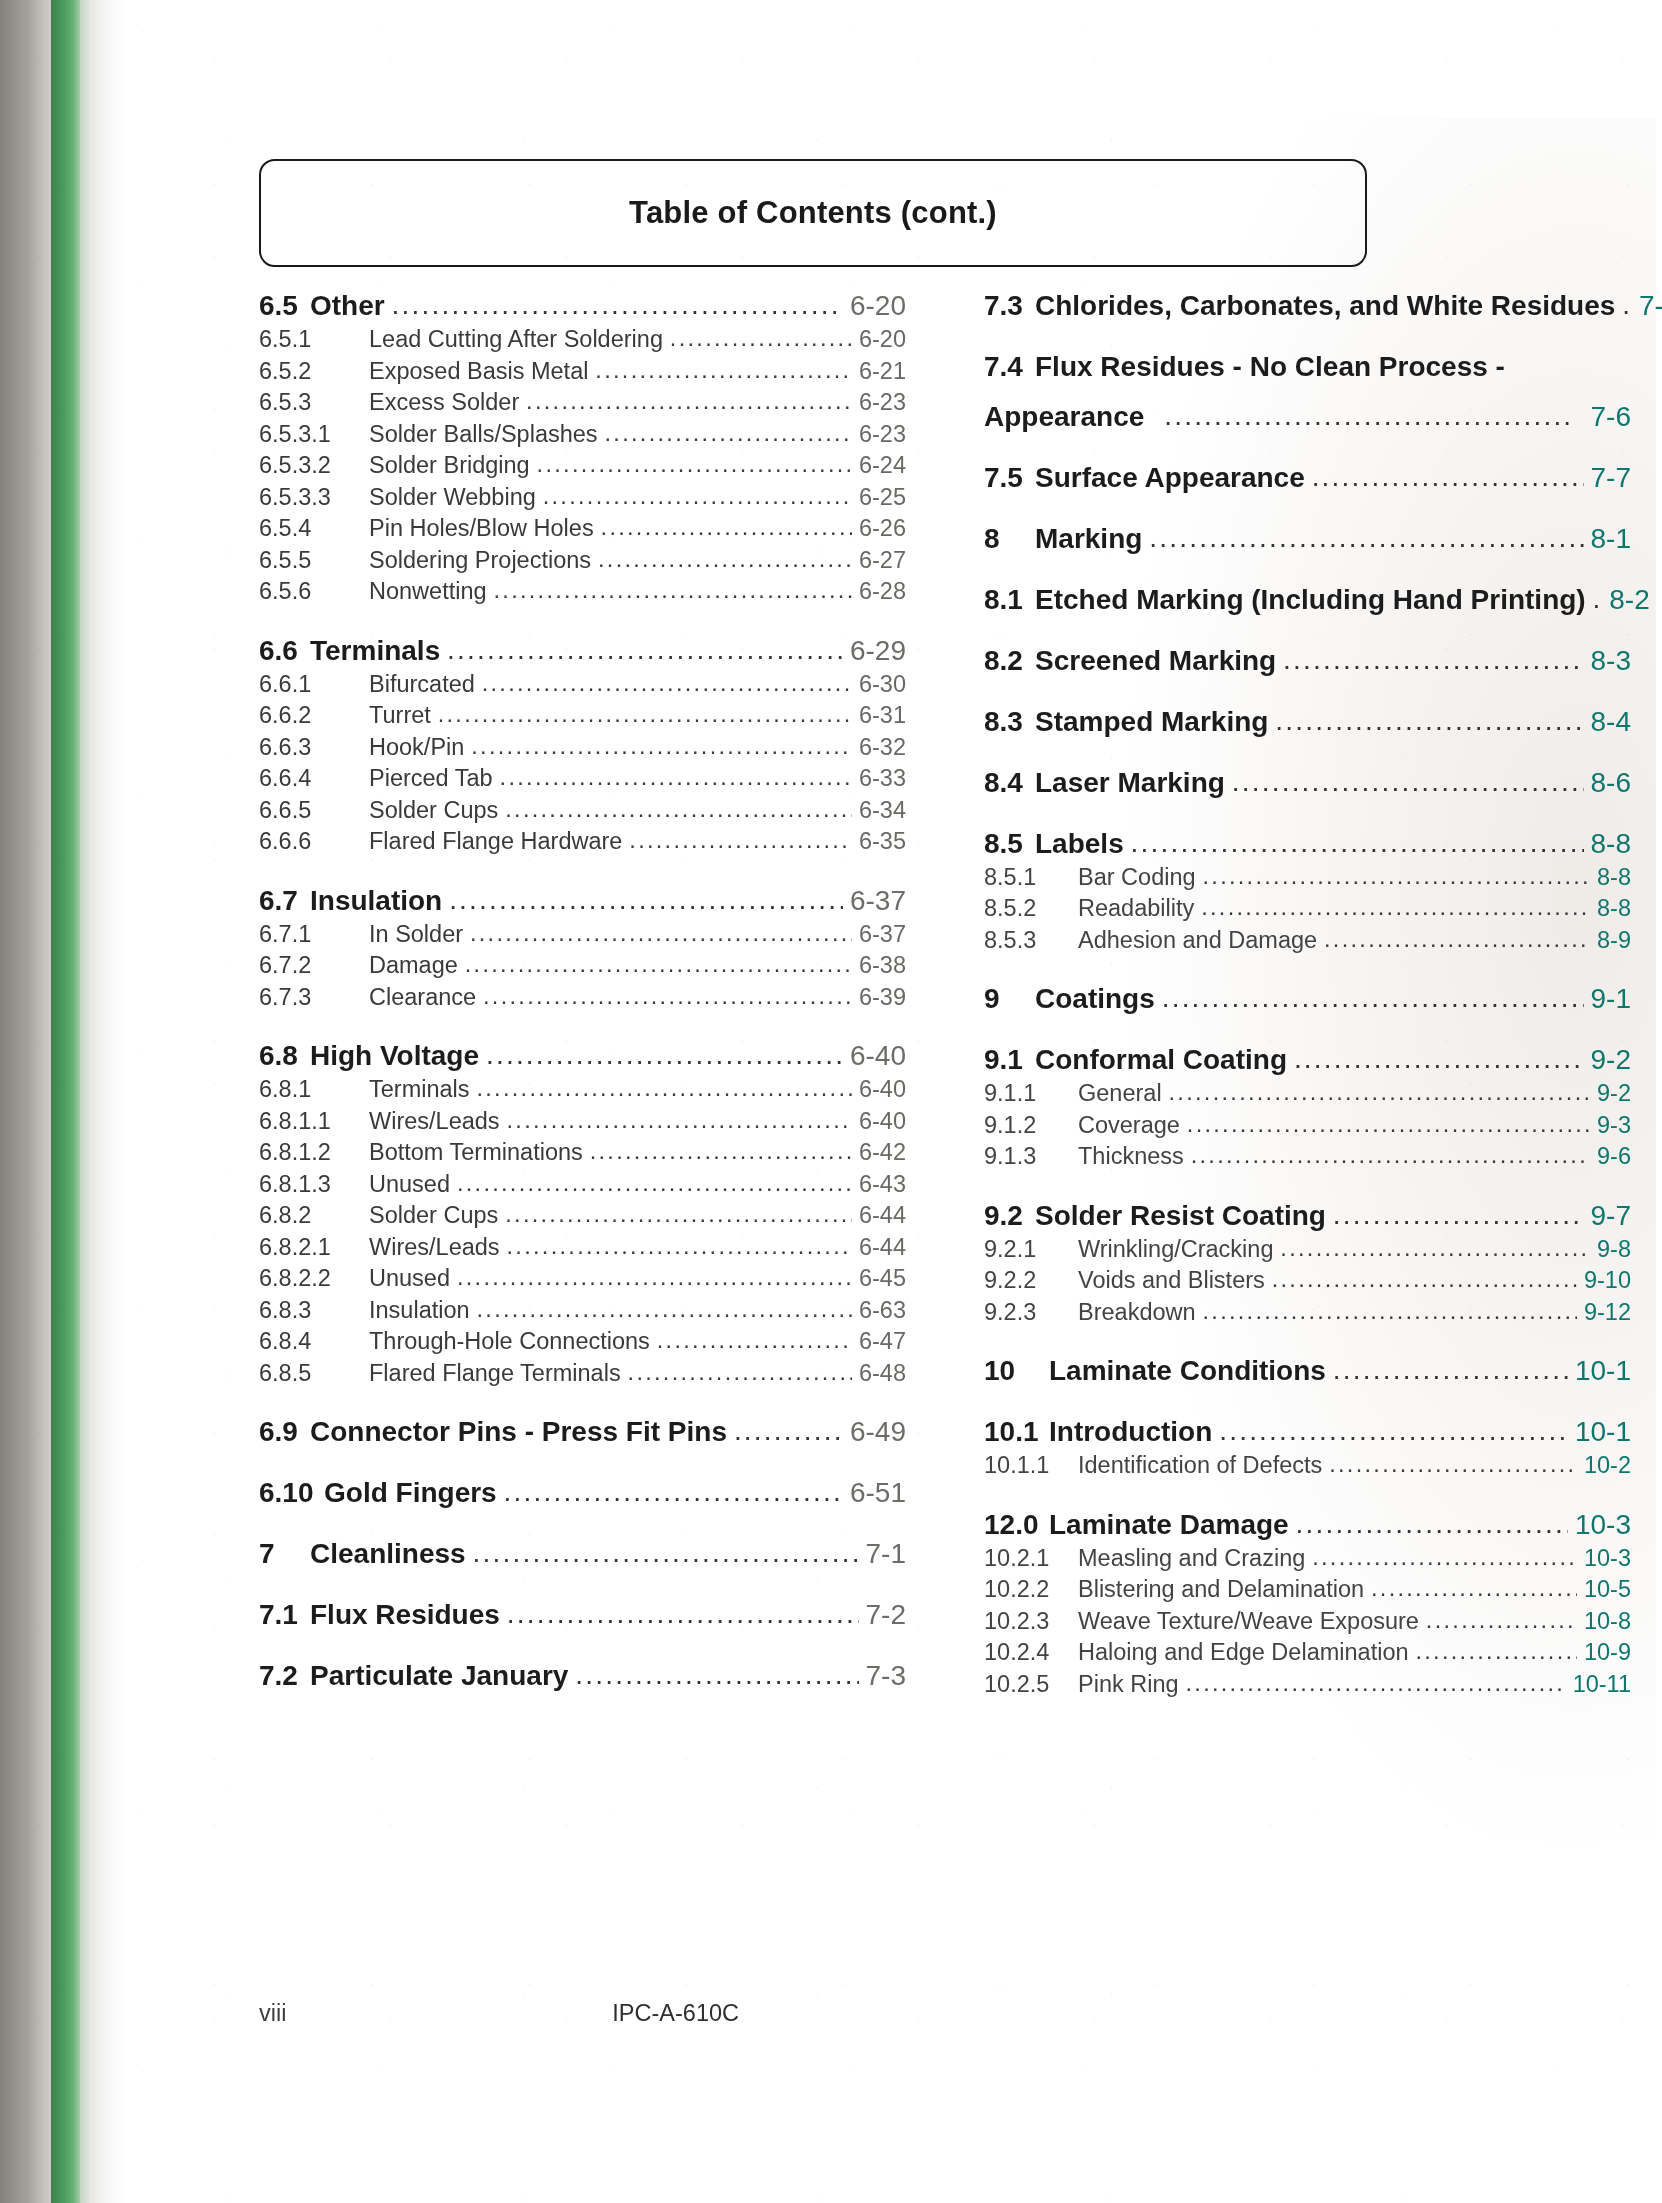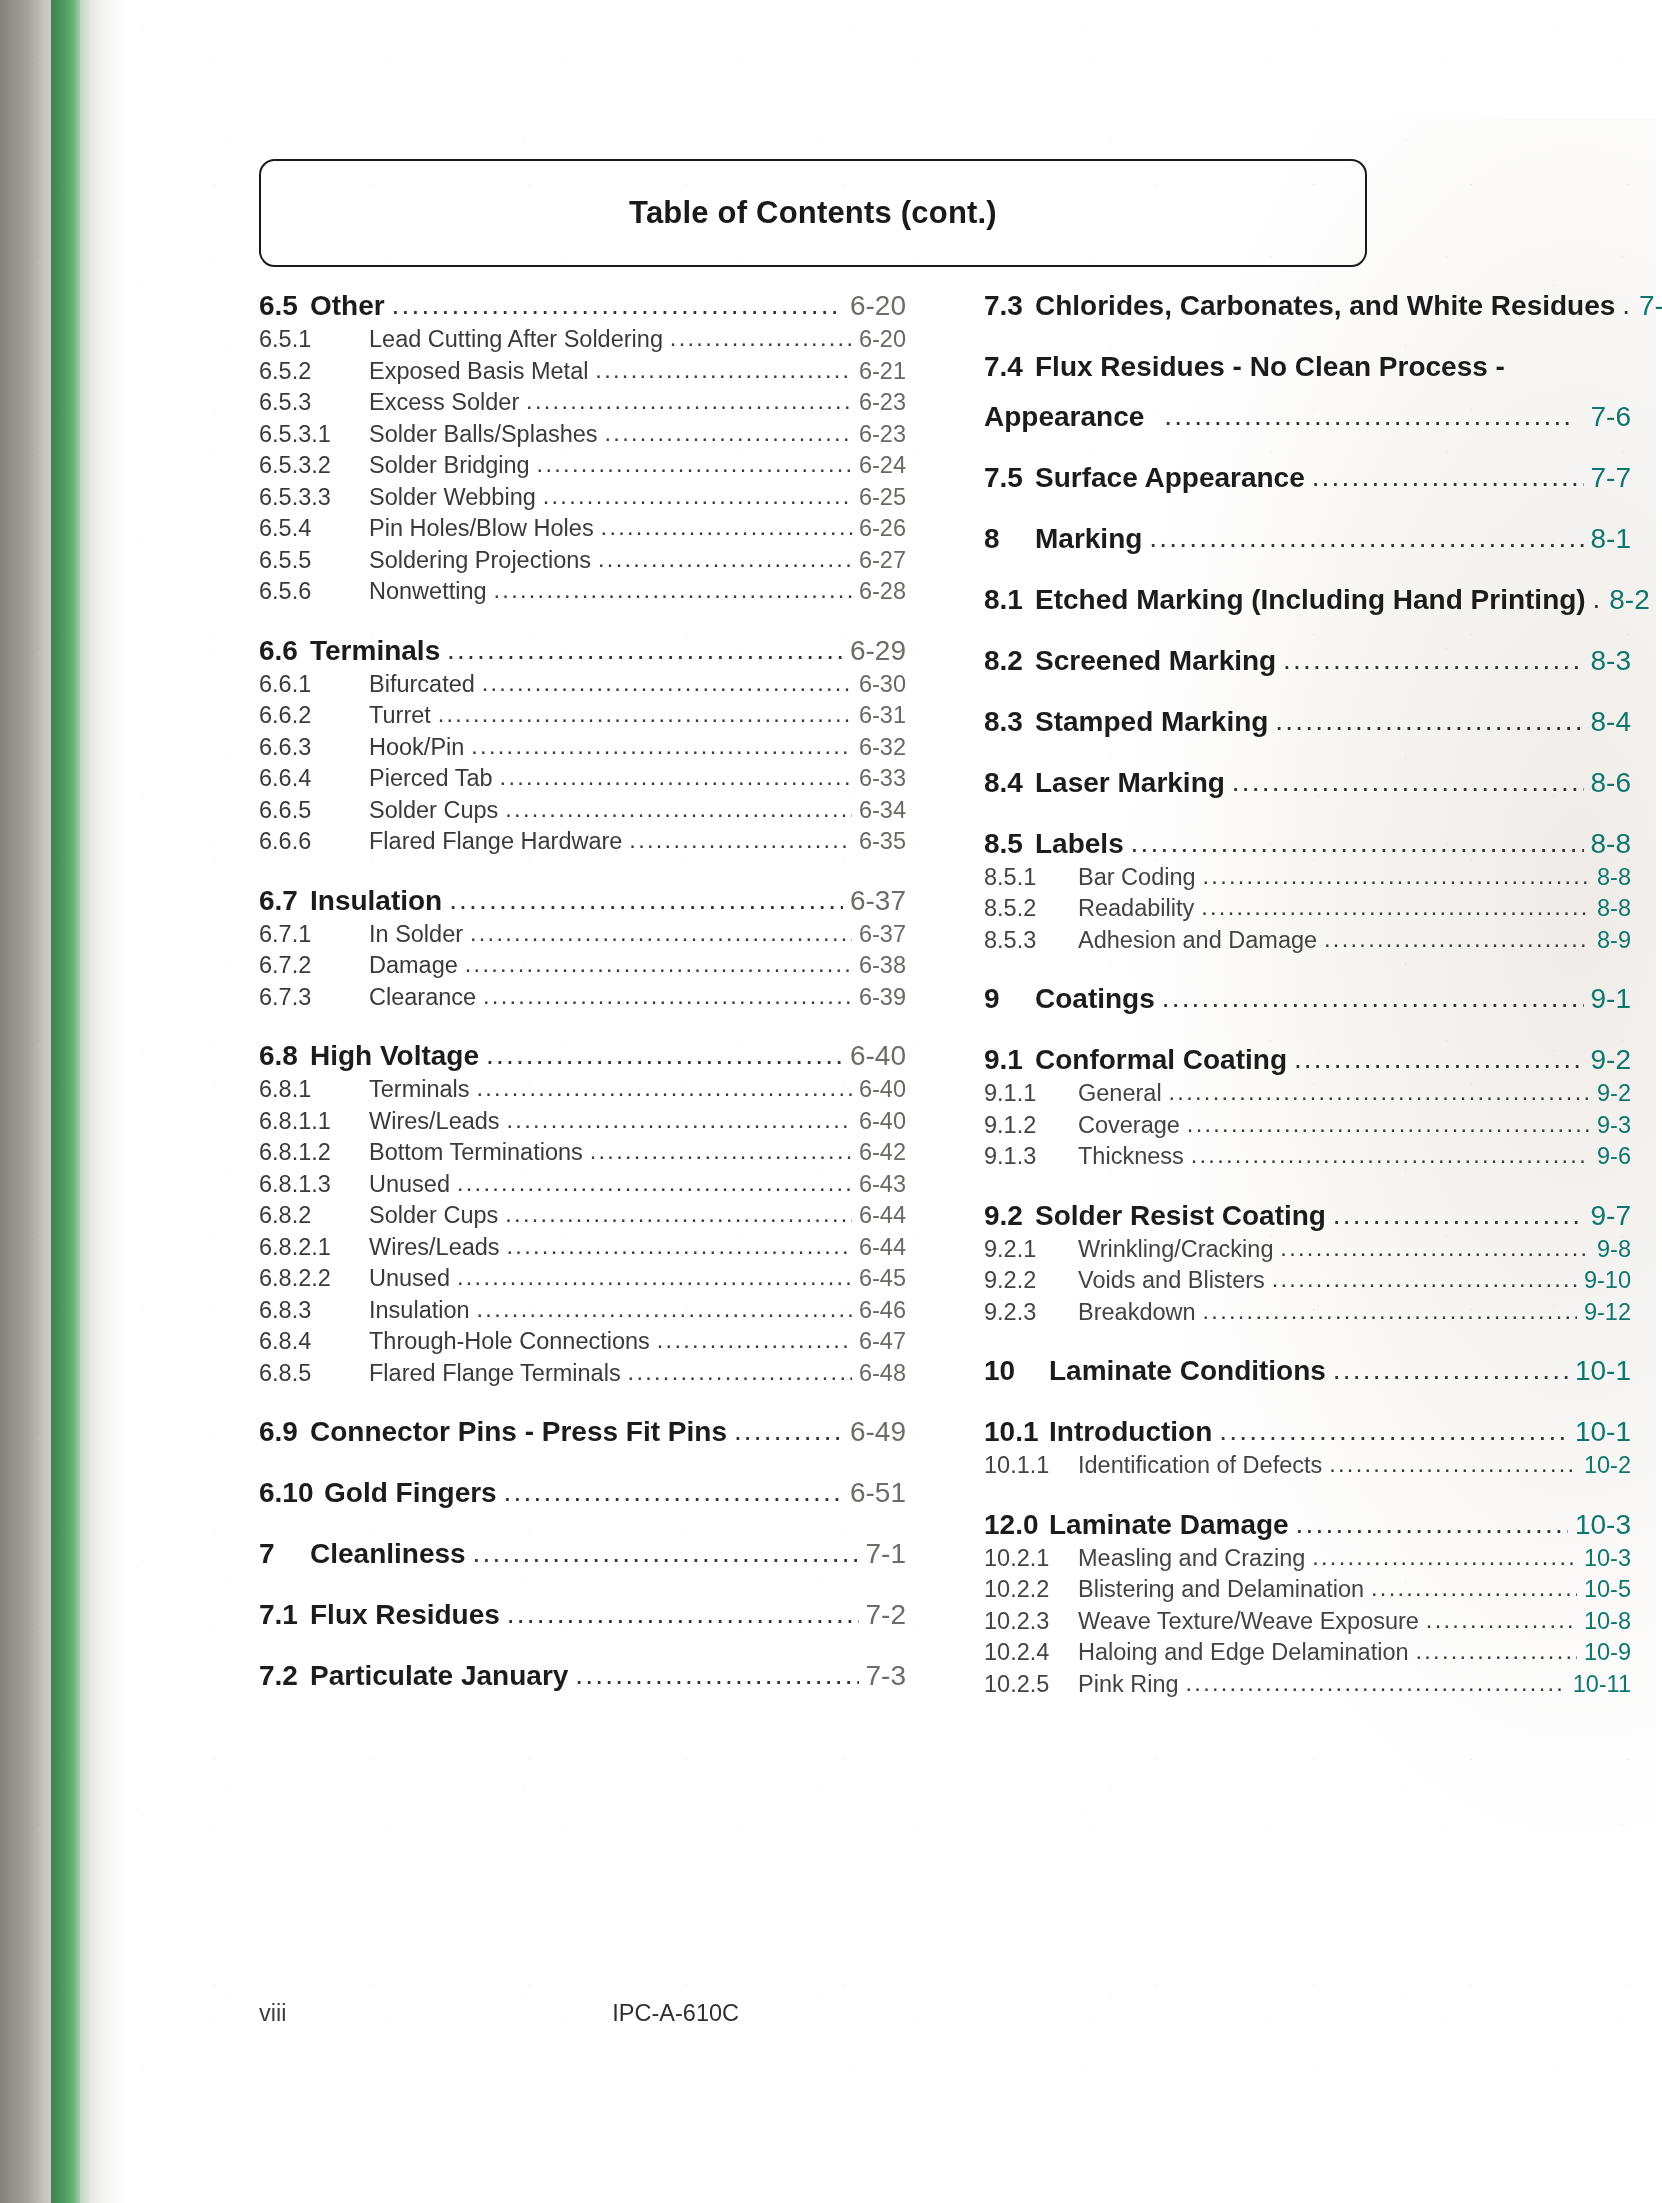--- a/index.html
+++ b/index.html
@@ -381,21 +381,21 @@
         <div class="row minor">
           <span class="num">6.8.2.2</span>
           <span class="label">Unused</span>
           <span class="leader">..........................................................................................................................................</span>
           <span class="page">6-45</span>
         </div>
         <div class="row minor">
           <span class="num">6.8.3</span>
           <span class="label">Insulation</span>
           <span class="leader">..........................................................................................................................................</span>
-          <span class="page">6-46</span>
+          <span class="page">6-63</span>
         </div>
         <div class="row minor">
           <span class="num">6.8.4</span>
           <span class="label">Through-Hole Connections</span>
           <span class="leader">..........................................................................................................................................</span>
           <span class="page">6-47</span>
         </div>
         <div class="row minor">
           <span class="num">6.8.5</span>
           <span class="label">Flared Flange Terminals</span>

